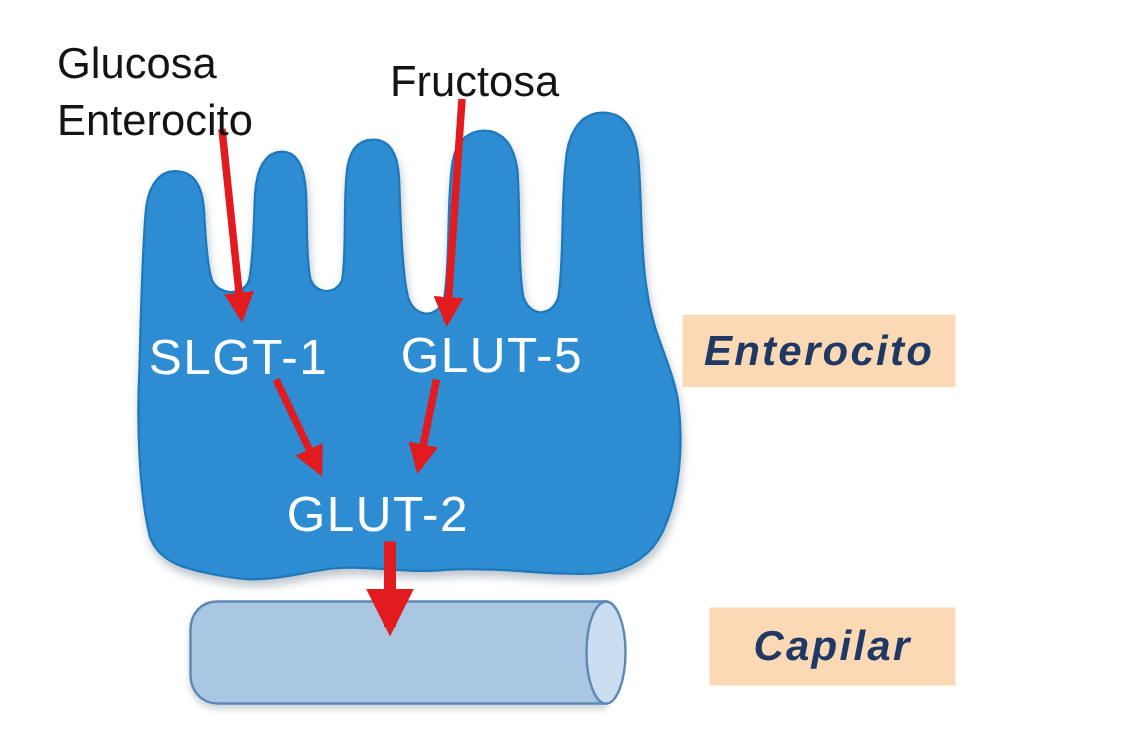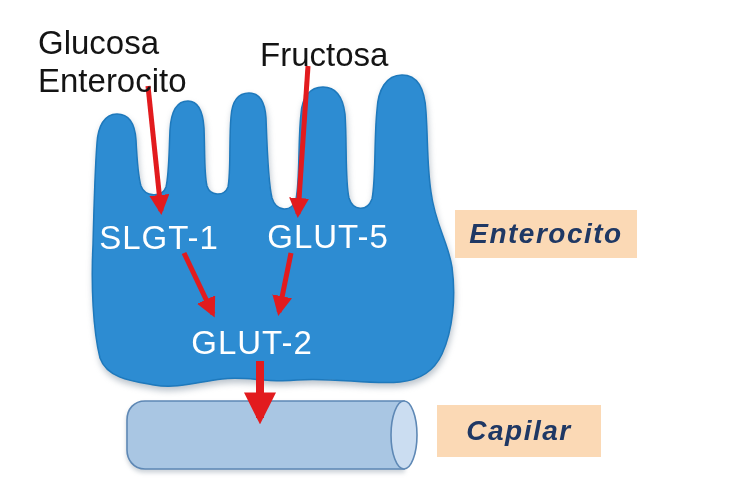--- a/index.html
+++ b/index.html
@@ -47,40 +47,40 @@
   .arrowhead { fill: var(--arrow); }
   .transporter-label {
     fill: var(--transporter_text);
     font-family: "Liberation Sans", sans-serif;
     font-size: 33px;
     letter-spacing: 1px;
   }
   .substrate-label {
     position: absolute;
     color: var(--sugar_text);
-    font-size: 33px;
+    font-size: 29px;
     line-height: 38px;
     white-space: nowrap;
   }
   .region-label {
     position: absolute;
     background: var(--label_box);
     color: var(--label_text);
     font-style: italic;
     font-weight: bold;
     font-size: 28px;
     letter-spacing: 1.5px;
     display: flex;
     align-items: center;
     justify-content: center;
     white-space: nowrap;
   }
   #box-lumen    { left: 452px; top: 28px;  width: 262px; height: 48px; }
   #box-cell     { left: 455px; top: 210px; width: 182px; height: 48px; }
-  #box-capilar  { left: 437px; top: 405px; width: 164px; height: 52px; }
+  #box-capilar  { left: 473px; top: 405px; width: 164px; height: 52px; }
   #sugar-left   { left: 38px;  top: 24px; }
   #sugar-right  { left: 244px; top: 36px; margin-left: 16px; }
 </style>
 </head>
 <body>
 
 <div class="stage">
 
   <svg class="diagram" width="748" height="499" viewBox="0 0 748 499">
     <defs>

